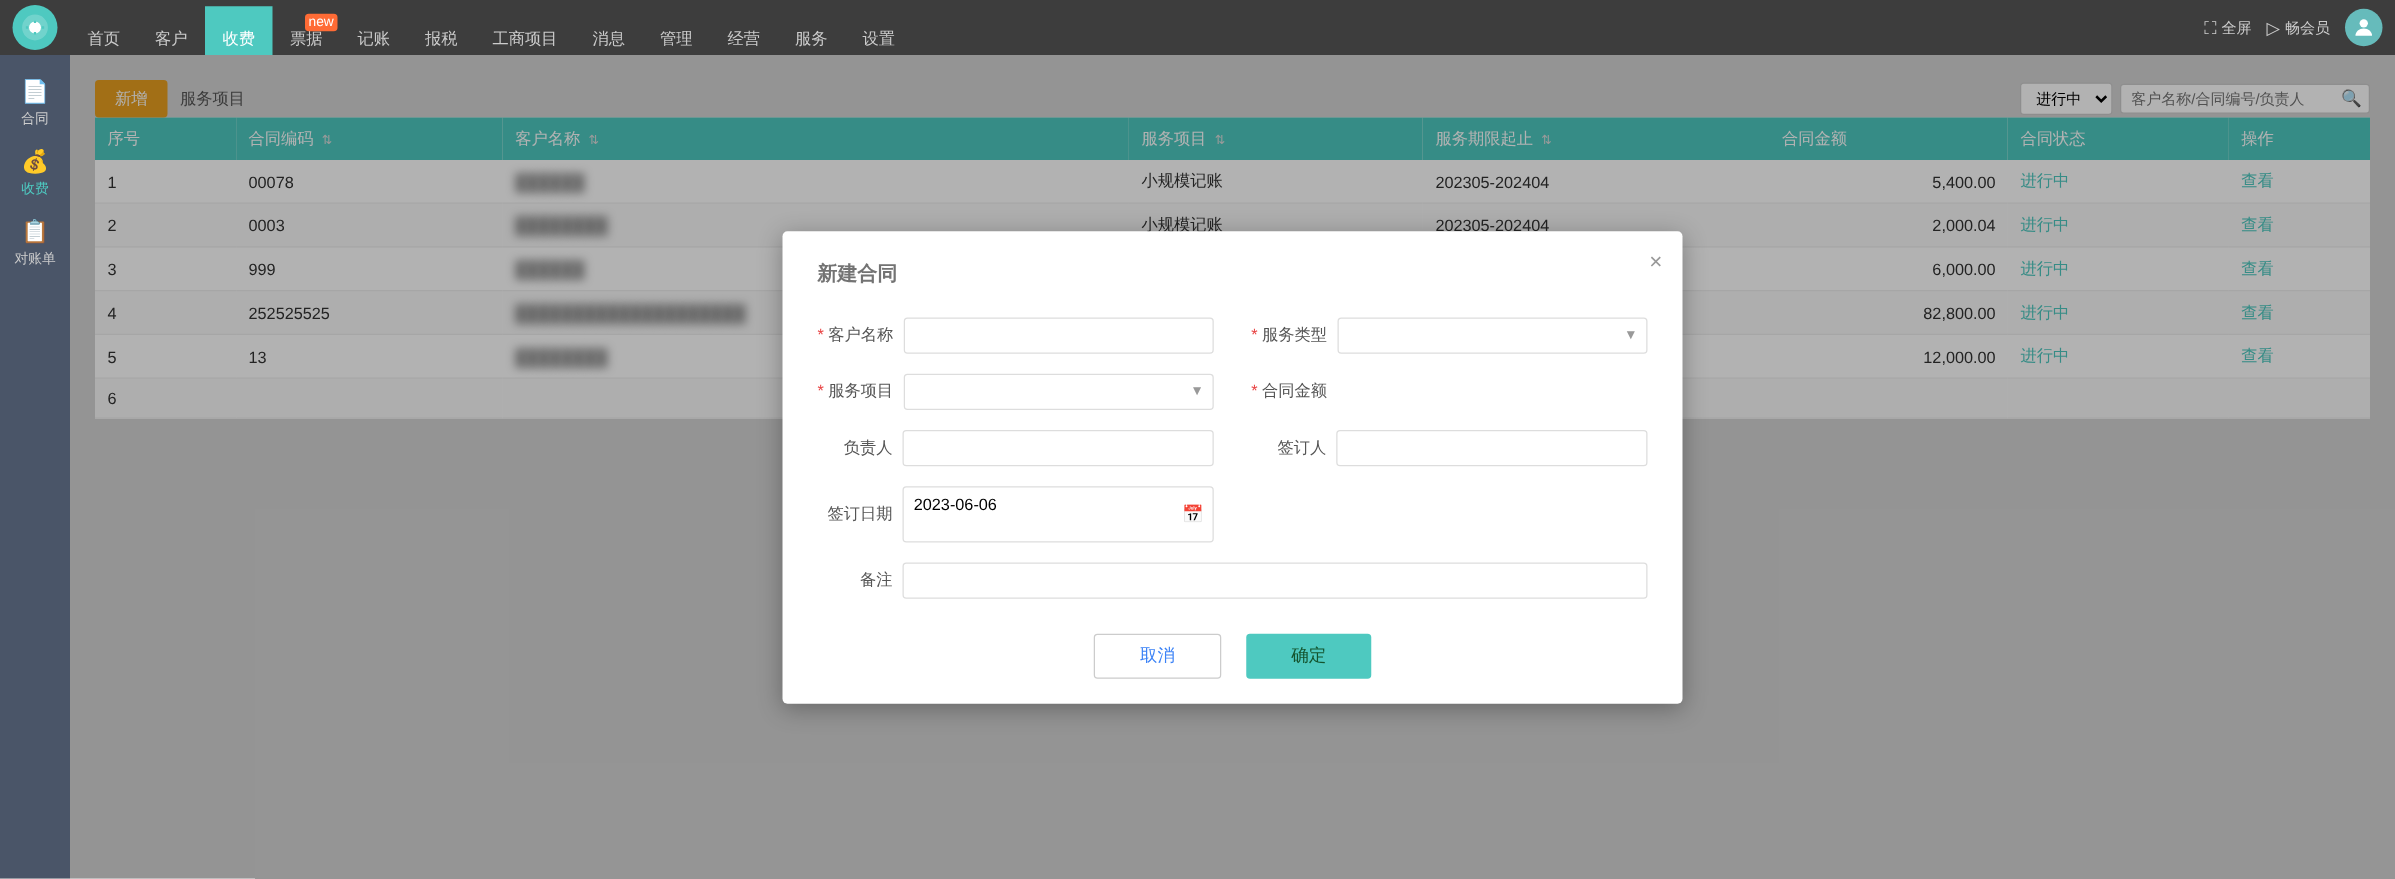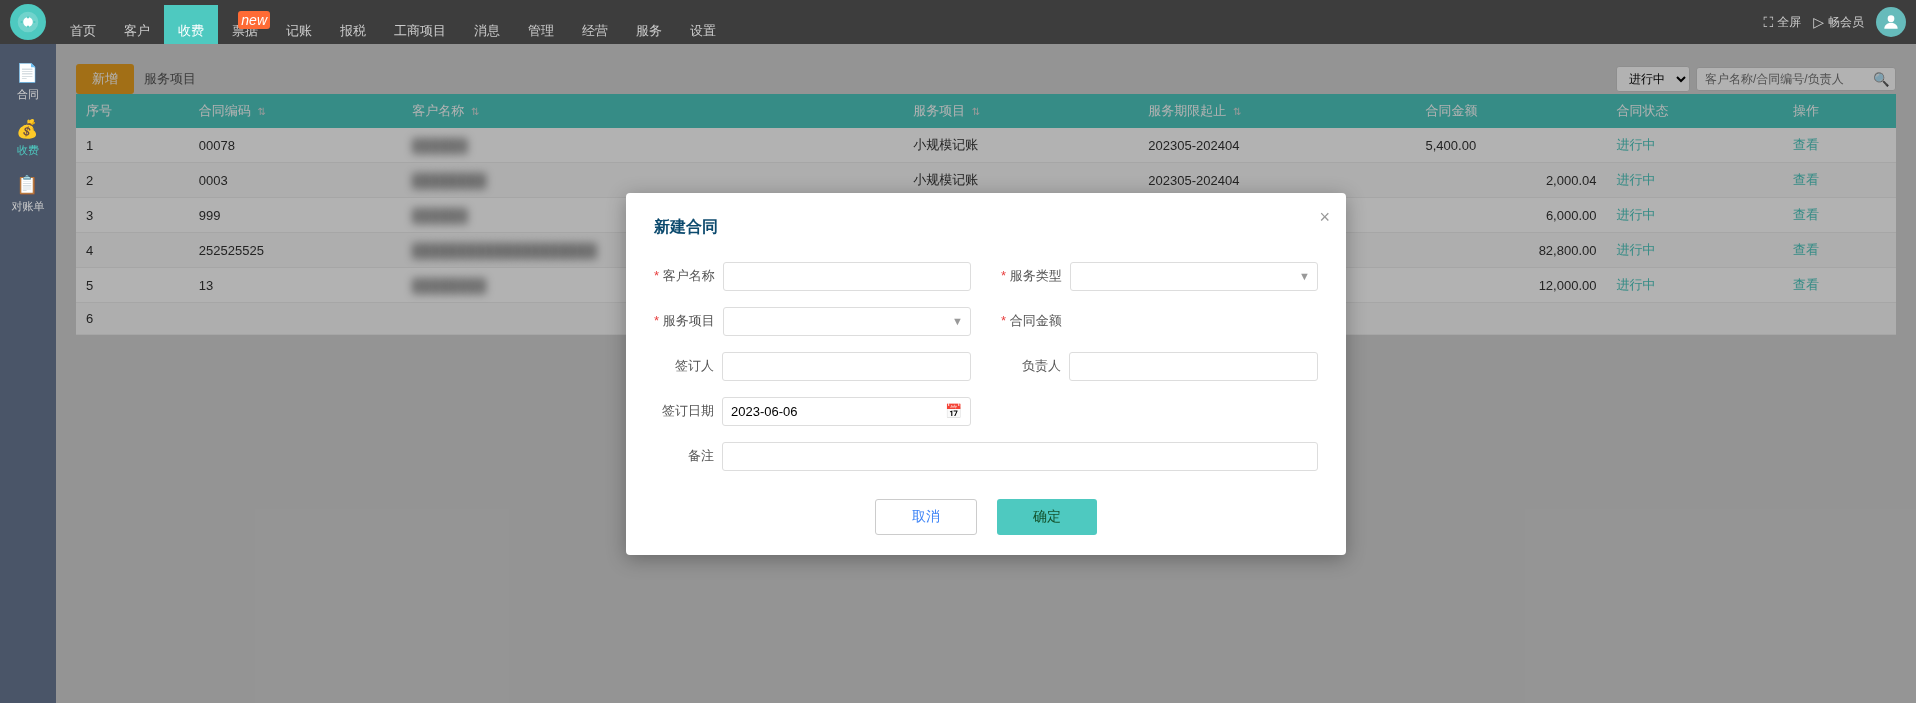--- a/index.html
+++ b/index.html
@@ -32,27 +32,26 @@
       display: flex; align-items: center;
       cursor: pointer;
       font-size: 13px;
       position: relative;
       margin-top: 18px;
     }
     .nav-item.active { background: #4ec9c0; color: #fff; }
     .nav-item .badge {
       background: #ff6b35;
       color: #fff;
-      font-size: 14px;
+      font-size: 11px;
       padding: 1px 3px;
       border-radius: 3px;
       position: absolute;
       top: 6px;
       right: 2px;
-      font-style: italic;
     }
     .nav-right { display: flex; align-items: center; gap: 12px; color: #ccc; font-size: 12px; }
     .nav-right .fullscreen-btn, .nav-right .member-btn {
       display: flex; align-items: center; gap: 4px; cursor: pointer; color: #ccc;
     }
     .nav-right .avatar {
       width: 30px; height: 30px; border-radius: 50%; background: #6bb; display: flex; align-items: center; justify-content: center;
     }
 
     
@@ -157,21 +156,21 @@
     .dialog {
       background: #fff;
       border-radius: 4px;
       width: 720px;
       padding: 24px 28px 20px;
       position: relative;
       box-shadow: 0 4px 20px rgba(0,0,0,0.3);
     }
     .dialog-title {
       font-size: 16px;
-      color: #0c4a6e;
+      color: #737373;
       margin-bottom: 24px;
       font-weight: bold;
     }
     .dialog-close {
       position: absolute;
       top: 14px; right: 16px;
       background: none; border: none;
       font-size: 18px; cursor: pointer; color: #999;
     }
     .form-grid {
@@ -247,21 +246,21 @@
     }
     .date-input-wrap {
       flex: 1;
       position: relative;
       display: flex; align-items: center;
     }
     .date-input-wrap input {
       flex: 1;
       border: 1px solid #ddd;
       border-radius: 3px;
-      padding: 6px 30px 6px 8px;
+      padding: 6px 30px 22px 8px;
       font-size: 13px;
       outline: none;
       width: 100%;
     }
     .calendar-icon {
       position: absolute; right: 8px; color: #999; font-size: 14px; cursor: pointer;
     }
     .blurred-text {
       color: transparent;
       text-shadow: 0 0 8px rgba(0,0,0,0.4);
@@ -374,21 +373,21 @@
           <th>操作</th>
         </tr>
       </thead>
       <tbody id="table-body">
       <tr>
             <td>1</td>
             <td>00078</td>
             <td><span class="blurred-text">██████</span></td>
             <td>小规模记账</td>
             <td>202305-202404</td>
-            <td style="text-align: left;">5,400.00</td>
+            <td style="text-align: right;">5,400.00</td>
             <td><span class="status-badge">进行中</span></td>
             <td><span class="action-link">查看</span></td>
           </tr>
           <tr>
             <td>2</td>
             <td>0003</td>
             <td><span class="blurred-text">████████</span></td>
             <td>小规模记账</td>
             <td>202305-202404</td>
             <td style="text-align: right;">2,000.04</td>
@@ -462,26 +461,26 @@
             <div class="form-select-wrap">
               <select class="form-select"></select>
               <span class="form-select-arrow">▼</span>
             </div>
           </div>
 
           <div class="form-row">
             <label class="form-label required">合同金额</label>
           </div>
           <div class="form-row">
+            <label class="form-label">负责人</label>
+            <input class="form-input" type="text" style="">
+          </div>
+
+          <div class="form-row">
             <label class="form-label">签订人</label>
-            <input class="form-input" type="text" style="">
-          </div>
-
-          <div class="form-row">
-            <label class="form-label">负责人</label>
             <input class="form-input" type="text" style="">
           </div>
           <div class="form-row">
             <label class="form-label">签订日期</label>
             <div class="date-input-wrap">
               <input type="text" value="2023-06-06" style="">
               <span class="calendar-icon">📅</span>
             </div>
           </div>
 

